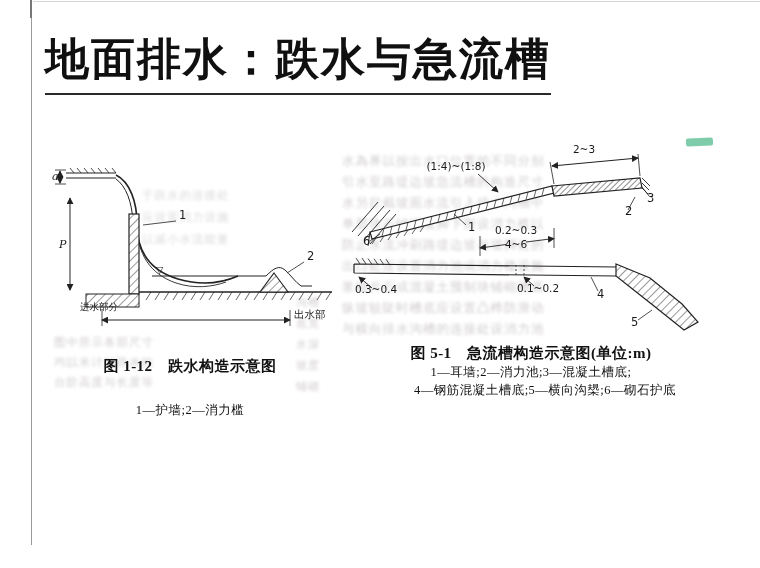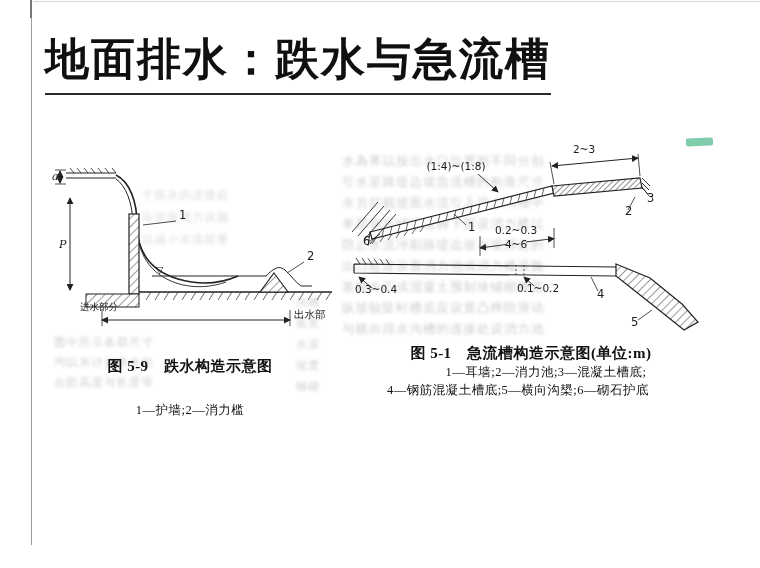--- a/index.html
+++ b/index.html
@@ -22,22 +22,22 @@
   svg text{font-family:"DejaVu Sans",sans-serif;fill:#1a1a1a;font-size:10.5px;}
   svg text.num{font-size:11.5px;}
   svg text.dim-italic{font-style:italic;font-family:"DejaVu Serif",serif;font-size:11px;}
   svg text.small{font-size:9.5px;}
   .cap{position:absolute;z-index:3;text-align:center;color:#111;}
   .cap-title{font-weight:700;font-size:15px;letter-spacing:.5px;}
   .cap-legend{font-size:12.5px;letter-spacing:.5px;}
   .cap-drop-title{left:50px;top:357px;width:280px;}
   .cap-drop-legend{left:50px;top:378px;width:280px;margin-top:24px;}
   .cap-chute-title{left:363px;top:344px;width:336px;}
-  .cap-chute-legend1{left:378px;top:364px;width:336px;}
-  .cap-chute-legend2{left:342px;top:382px;width:352px;}
+  .cap-chute-legend1{left:363px;top:364px;width:336px;}
+  .cap-chute-legend2{left:369px;top:382px;width:352px;}
   .green-mark{position:absolute;left:686px;top:138px;width:27px;height:8px;background:#69c39c;
         opacity:.85;border-radius:2px;transform:rotate(-2deg);z-index:4;}
 </style>
 </head>
 <body>
 
 <div class="page">
 
   <div class="top-rule"></div>
   <div class="left-rule"></div>
@@ -173,19 +173,19 @@
     <text x="28" y="153" text-anchor="middle">0.3~0.4</text>
     <text x="190" y="152" text-anchor="middle">0.1~0.2</text>
     <text x="120" y="91" class="num">1</text>
     <text x="277" y="75" class="num">2</text>
     <text x="299" y="62" class="num">3</text>
     <text x="249" y="158" class="num">4</text>
     <text x="283" y="186" class="num">5</text>
     <text x="15" y="105" class="num">6</text>
   </svg>
 
-  <div class="cap cap-title cap-drop-title">图 5-9　跌水构造示意图</div>
+  <div class="cap cap-title cap-drop-title">图 1-12　跌水构造示意图</div>
   <div class="cap cap-legend cap-drop-legend">1—护墙;2—消力槛</div>
   <div class="cap cap-title cap-chute-title">图 5-1　急流槽构造示意图(单位:m)</div>
   <div class="cap cap-legend cap-chute-legend1">1—耳墙;2—消力池;3—混凝土槽底;</div>
   <div class="cap cap-legend cap-chute-legend2">4—钢筋混凝土槽底;5—横向沟槼;6—砌石护底</div>
 
 </div>
 
 </body></html>

